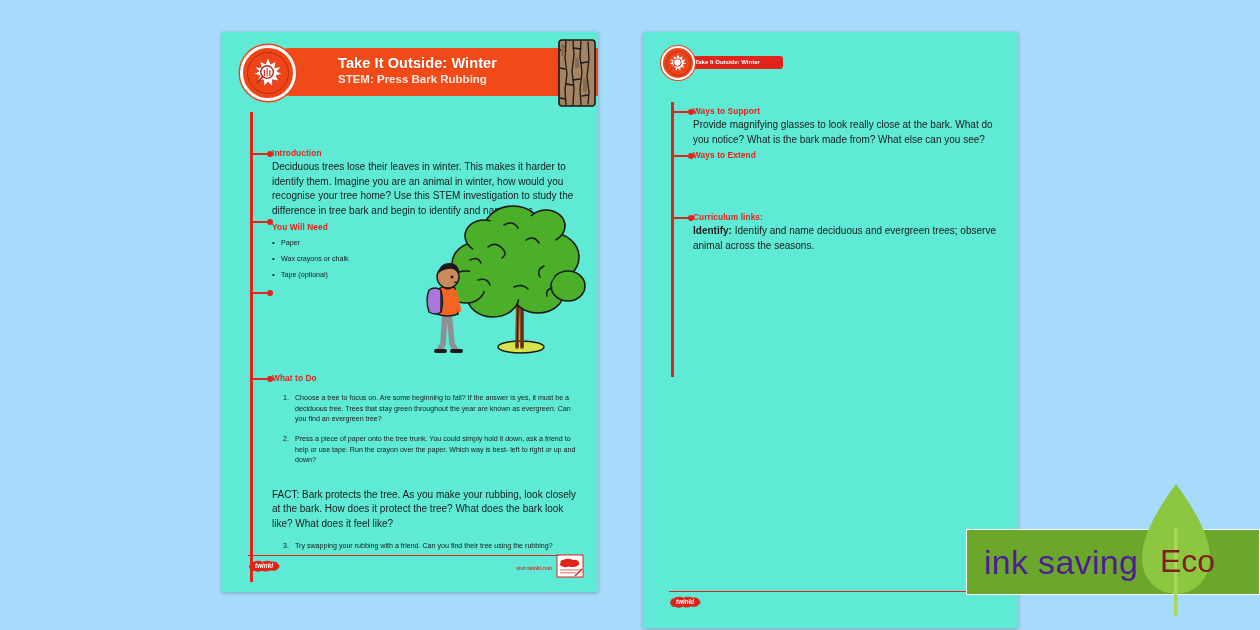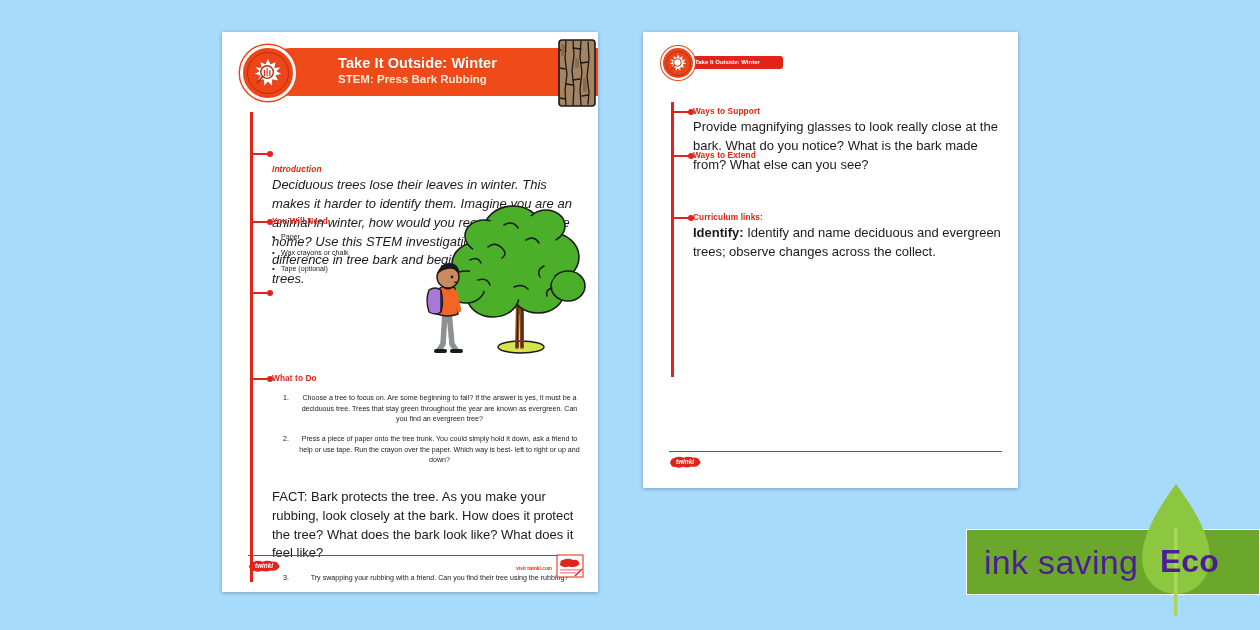--- a/index.html
+++ b/index.html
@@ -6,25 +6,25 @@
   html, body {
     width: 1260px; height: 630px;
     overflow: hidden;
     font-family: "Liberation Sans", sans-serif;
   }
   body { background: #a7dbfc; position: relative; }
 
   
   .page {
     position: absolute;
-    background: #ffffff;
+    background: #5eead4;
     box-shadow: 0 1px 4px rgba(0,0,0,.28);
   }
   #page-1 { left: 222px; top: 32px; width: 376px; height: 560px; }
-  #page-2 { left: 643px; top: 32px; width: 375px; height: 456px; }
+  #page-2 { left: 643px; top: 32px; width: 375px; height: 596px; }
 
   
   .banner {
     position: absolute; left: 44px; top: 16px; right: 0; height: 48px;
     background: #f04a18;
     border-top-left-radius: 24px; border-bottom-left-radius: 24px;
   }
   .banner-title {
     position: absolute; left: 72px; top: 7px;
     color: #ffffff; font-size: 14.5px; font-weight: bold;
@@ -68,35 +68,34 @@
     width: 6px; height: 6px; border-radius: 50%; background: #e2231a;
   }
 
   .content { position: absolute; left: 50px; right: 14px; }
 
   h3.sec {
     color: #e2231a; font-size: 8.3px; font-weight: bold;
     margin-bottom: 2px; letter-spacing: .1px;
   }
   p.body, li.body {
-    font-size: 13px; line-height: 1.45; color: #1a1a1a;
+    font-size: 10px; line-height: 1.45; color: #1a1a1a;
   }
   ul.bullets { list-style: none; margin-top: 7px; }
   ul.bullets li {
     font-size: 7.1px; color: #1a1a1a; margin-bottom: 8px; padding-left: 9px;
     position: relative;
   }
   ul.bullets li::before {
     content: "•"; position: absolute; left: 0; top: -1px; font-size: 8px;
   }
   ol.steps { margin: 10px 0 0 19px; }
   ol.steps li {
     font-size: 7.1px; line-height: 1.5; color: #1a1a1a; margin-bottom: 9px;
     padding-left: 4px;
-    text-align: center;
   }
 
   
   .tree-art { position: absolute; left: 196px; top: 160px; width: 170px; height: 172px; }
 
   
   .footer-rule {
     position: absolute; left: 26px; right: 16px; height: 1.2px;
     background: #e2231a; bottom: 36px;
   }
@@ -130,21 +129,21 @@
     position: absolute; left: 46px; top: 49px; width: 294px; height: 66px;
     background: #6aa72b; border: 1.5px solid #ffffff;
   }
   .eco-label {
     position: absolute; left: 64px; top: 63px;
     color: #4c1d95; font-size: 34px; letter-spacing: .3px;
   }
   .eco-leaf { position: absolute; left: 218px; top: 0px; width: 76px; height: 140px; }
   .eco-badge-text {
     position: absolute; left: 240px; top: 63px;
-    color: #4c1d95; font-size: 32px; font-weight: bold;
+    color: #7f1d1d; font-size: 32px; font-weight: normal;
   }
 </style>
 </head>
 <body>
 
 <div class="page" id="page-1">
 
   <div class="banner">
     <div class="banner-title">Take It Outside: Winter</div>
     <div class="banner-sub">STEM: Press Bark Rubbing</div>
@@ -172,27 +171,27 @@
     <g fill="#8b6a4d">
       <rect x="5" y="6" width="4" height="12" rx="1.5"></rect>
       <rect x="27" y="40" width="4" height="14" rx="1.5"></rect>
       <rect x="19" y="20" width="4" height="10" rx="1.5"></rect>
     </g>
   </svg>
 
   <div class="rail"></div>
 
   <div class="tick" style="left:30px; top:121px;"></div>
-  <div class="content" style="top:132px;font-style:italic;">
+  <div class="content" style="top:116px;">
     <h3 class="sec">Introduction</h3>
     <p class="body">Deciduous trees lose their leaves in winter. This makes it harder to identify them. Imagine you are an animal in winter, how would you recognise your tree home?  Use this STEM investigation to study the difference in tree bark and begin to identify and name trees.</p>
   </div>
 
   <div class="tick" style="left:30px; top:189px;"></div>
-  <div class="content" style="top:184px;">
+  <div class="content" style="top:190px;">
     <h3 class="sec">You Will Need</h3>
     <ul class="bullets">
       <li>Paper</li>
       <li>Wax crayons or chalk</li>
       <li>Tape (optional)</li>
     </ul>
   </div>
 
   <div class="tick" style="left:30px; top:260px;"></div>
 
@@ -307,21 +306,21 @@
   </div>
 
   <div class="tick" style="left:30px; top:123px;"></div>
   <div class="content" style="top:118px;">
     <h3 class="sec">Ways to Extend</h3>
   </div>
 
   <div class="tick" style="left:30px; top:185px;"></div>
   <div class="content" style="top:180px;">
     <h3 class="sec">Curriculum links:</h3>
-    <p class="body"><b>Identify:</b><span> Identify and name deciduous and evergreen trees; observe changes across the collect.</span></p>
+    <p class="body"><b>Identify:</b><span> Identify and name deciduous and evergreen trees; observe animal across the seasons.</span></p>
   </div>
 
   <div class="footer-rule"></div>
 
   <svg class="twinkl-logo" viewBox="0 0 70 30">
     <path d="M10 6 Q4 6 4 12 Q0 15 4 19 Q5 25 13 24 Q20 28 28 24 Q38 27 46 23 Q58 26 62 19 Q68 15 62 10 Q60 4 50 5 Q40 1 30 5 Q20 1 10 6 Z" fill="#e2231a"></path>
     <text x="33" y="19" font-family="Liberation Sans, sans-serif" font-size="13" font-weight="bold" font-style="italic" fill="#ffffff" text-anchor="middle">twinkl</text>
   </svg>
 </div>
 

